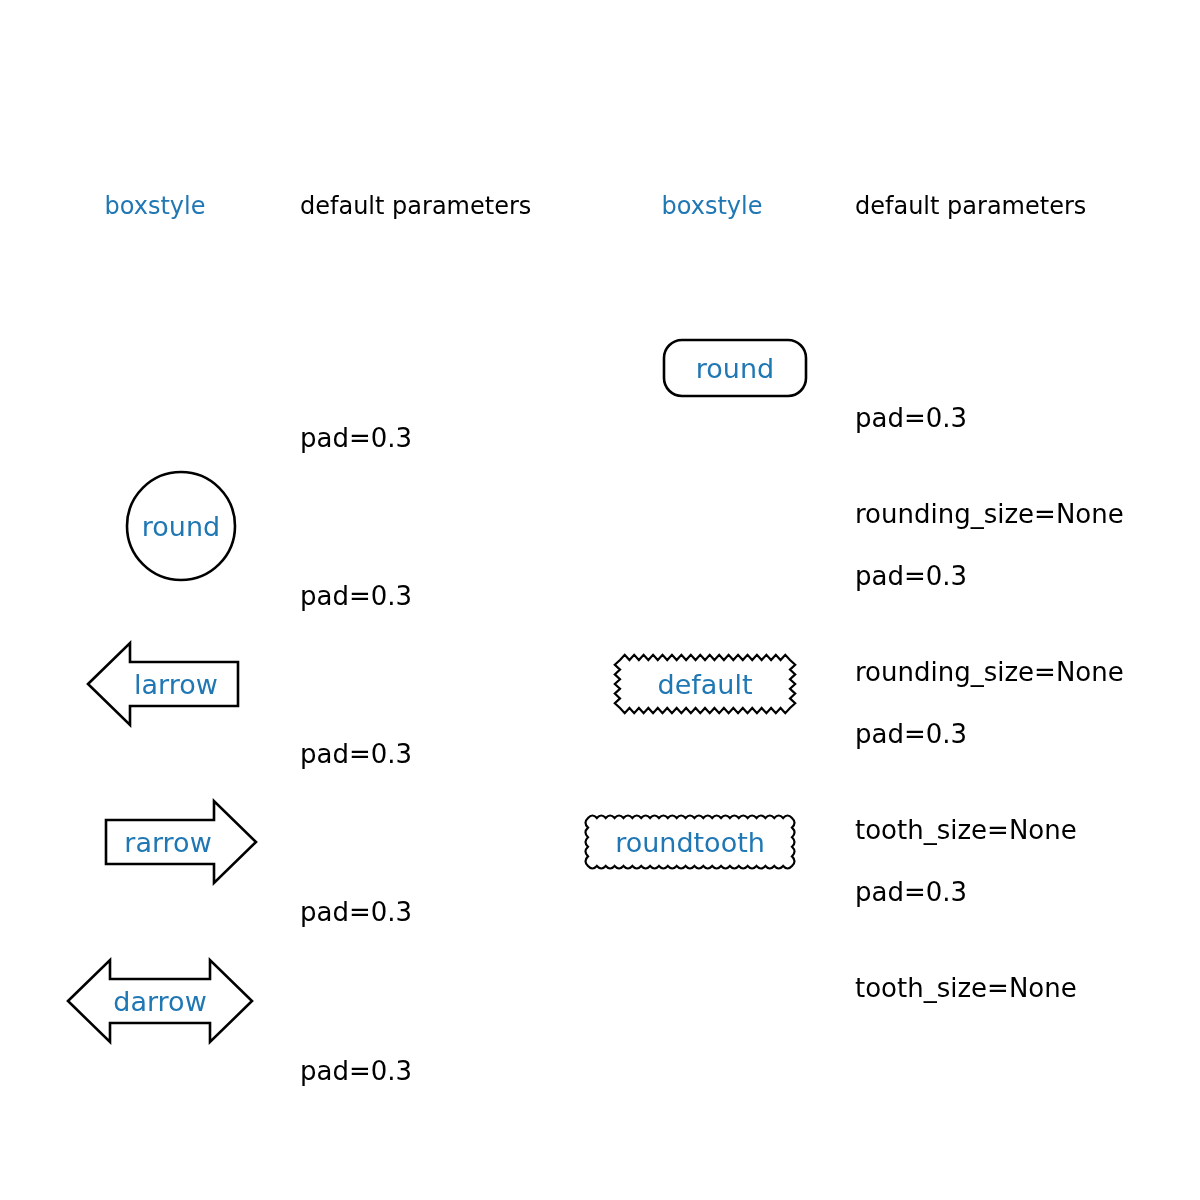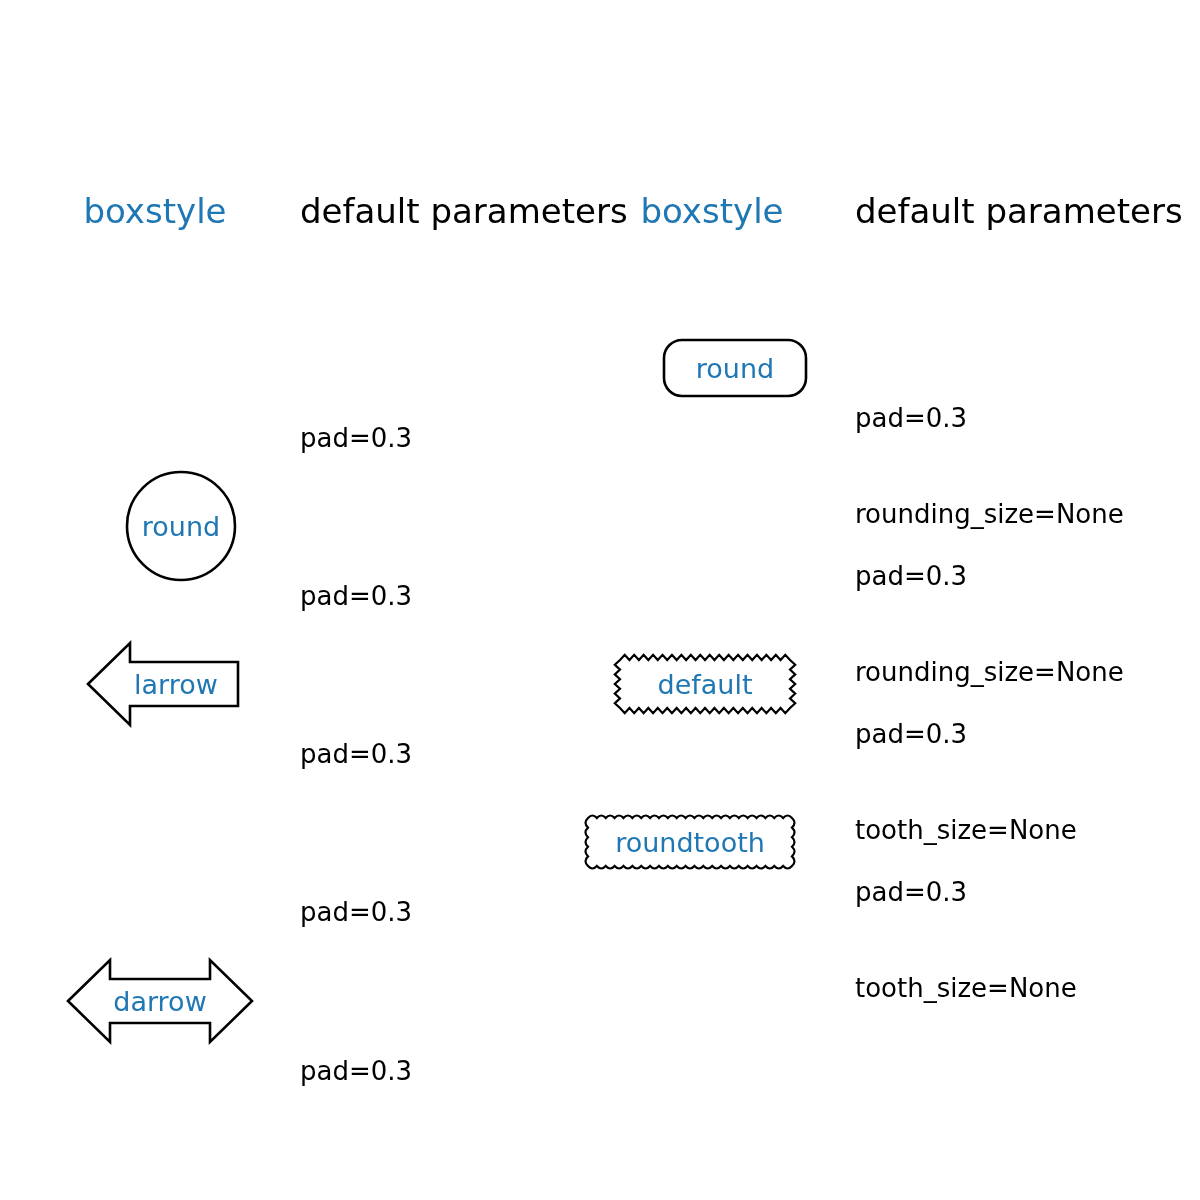--- a/index.html
+++ b/index.html
@@ -17,21 +17,21 @@
   .figure {
     position: absolute;
     left: 0; top: 0;
     width: 1200px;
     height: 1200px;
   }
 
   
   .col-header {
     position: absolute;
-    font-size: 34px;
+    font-size: 24px;
     line-height: 1;
     white-space: nowrap;
   }
   .col-header.style-col {
     color: #1f77b4;
     text-align: center;
     transform: translate(-50%, 0);
   }
   .col-header.param-col {
     color: #000000;
@@ -100,20 +100,26 @@
   <div class="box-cell" style="left:163px; top:684px;">
     <svg width="162" height="104" viewBox="0 0 162 104">
       <path class="shape" d="M 6 52 L 48 11 L 48 30 L 156 30 L 156 74 L 48 74 L 48 93 Z"></path>
     </svg>
     <span class="box-label" style="left:58%;">larrow</span>
   </div>
   <div class="param-text" style="left:300px; top:674px;">
     <span class="pline">pad=0.3</span>
   </div>
 
+  <div class="box-cell" style="left:181px; top:842px;">
+    <svg width="162" height="104" viewBox="0 0 162 104">
+      <path class="shape" d="M 6 30 L 114 30 L 114 11 L 156 52 L 114 93 L 114 74 L 6 74 Z"></path>
+    </svg>
+    <span class="box-label" style="left:42%;">rarrow</span>
+  </div>
   <div class="param-text" style="left:300px; top:832px;">
     <span class="pline">pad=0.3</span>
   </div>
 
   <div class="box-cell" style="left:160px; top:1001px;">
     <svg width="196" height="104" viewBox="0 0 196 104">
       <path class="shape" d="M 6 52 L 48 11 L 48 30 L 148 30 L 148 11 L 190 52 L 148 93 L 148 74 L 48 74 L 48 93 Z"></path>
     </svg>
     <span class="box-label">darrow</span>
   </div>

